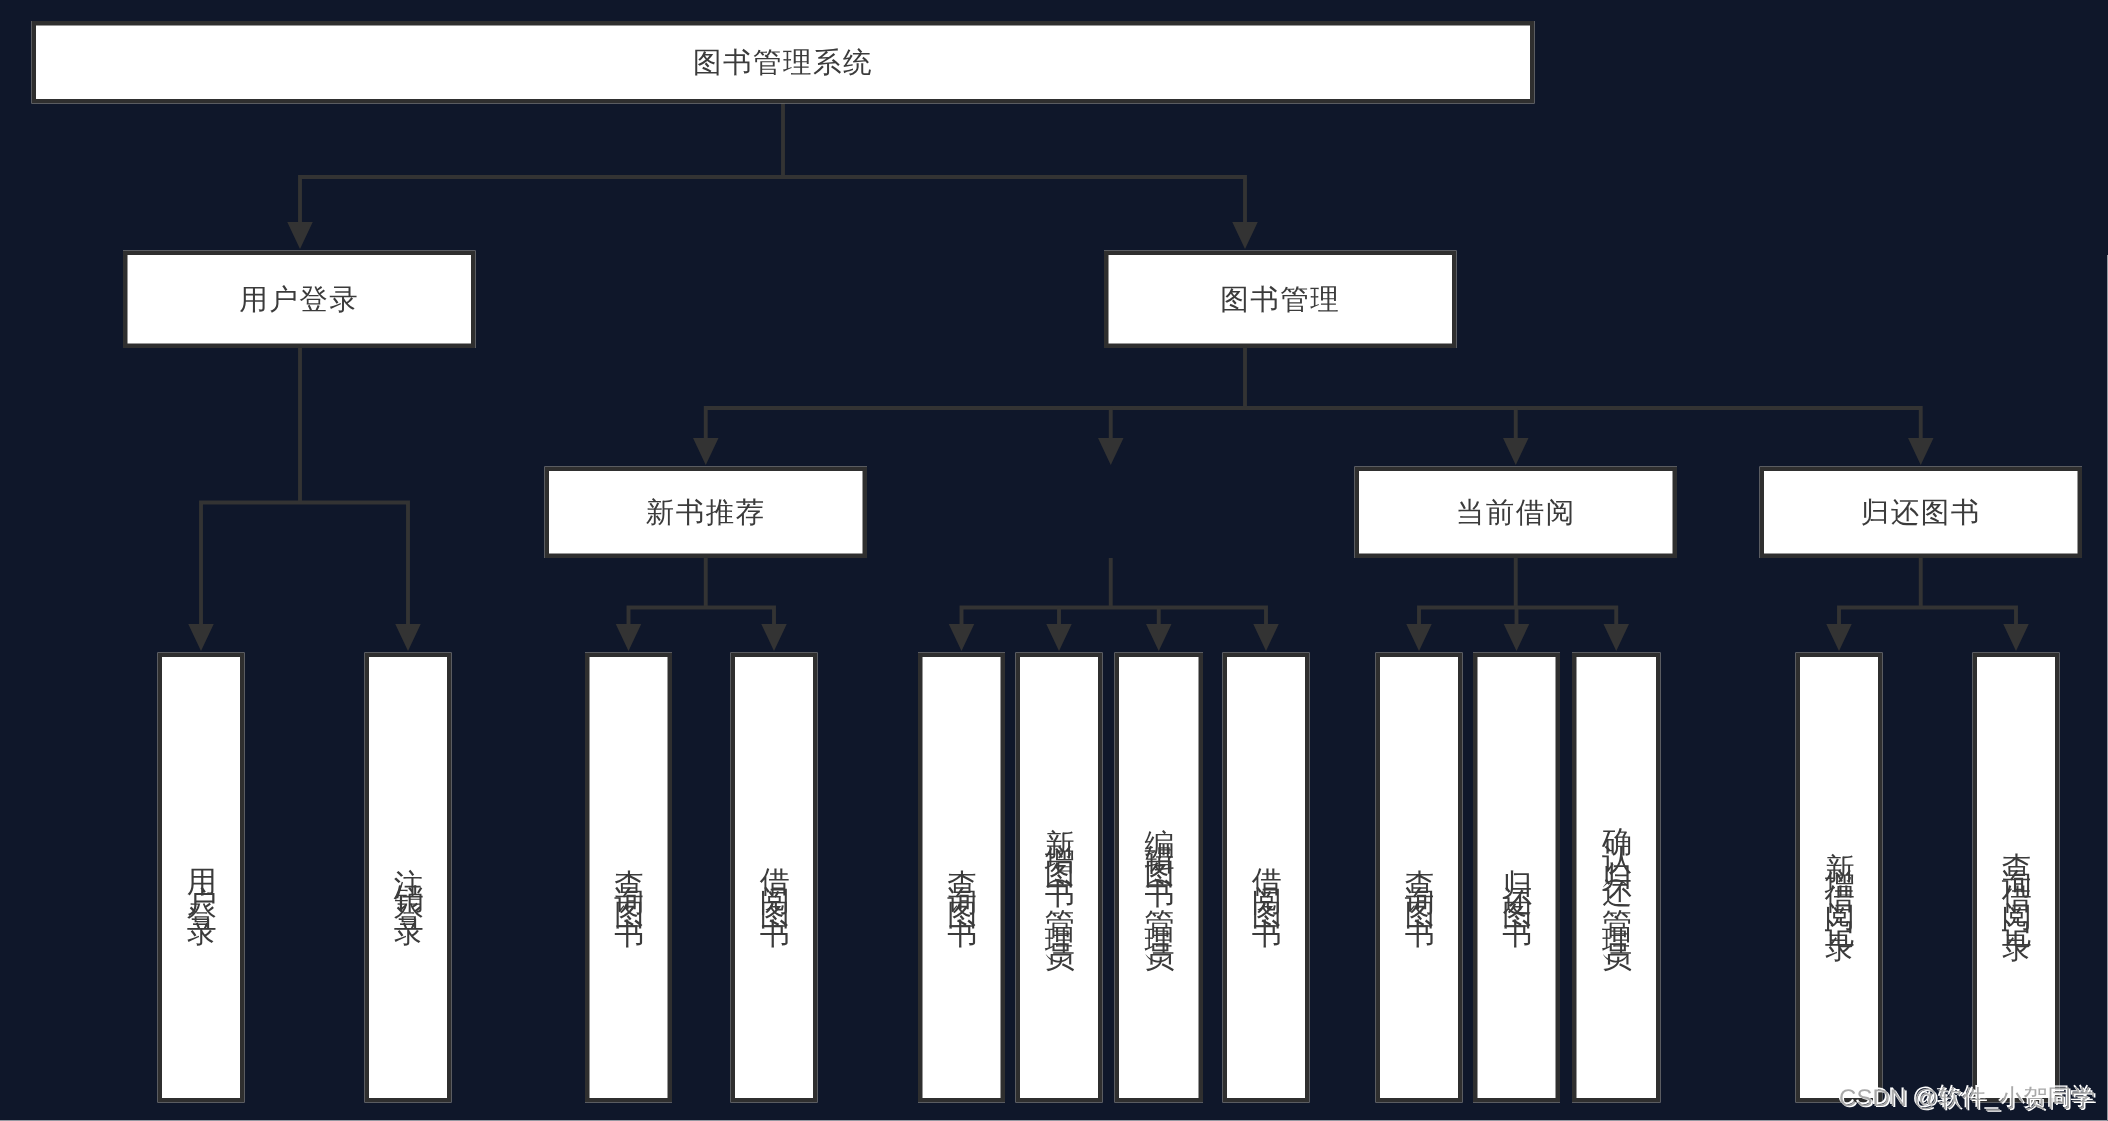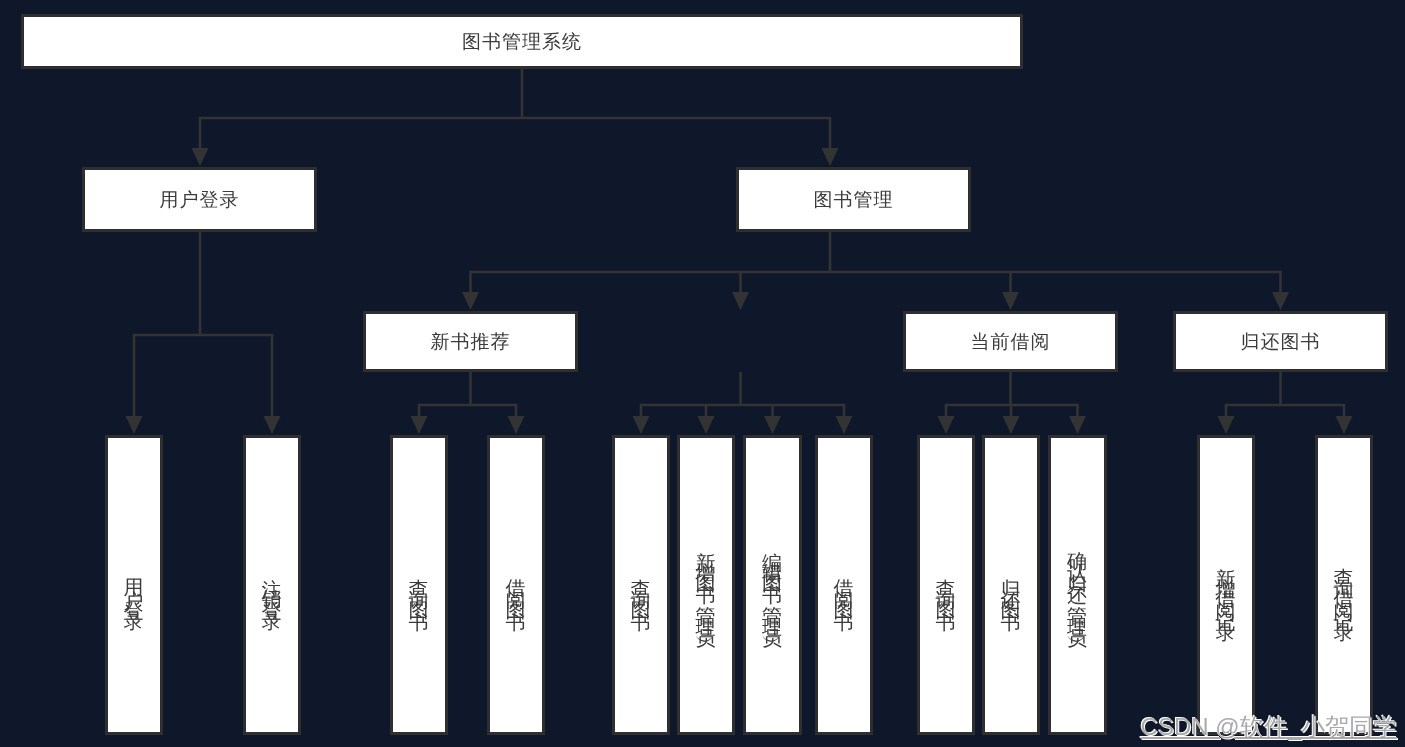--- a/index.html
+++ b/index.html
@@ -37,25 +37,24 @@
     text-orientation: mixed;
     font-size: 20px;
     letter-spacing: 11px;
     line-height: 1;
     white-space: nowrap;
   }
   .watermark {
     position: absolute;
     right: 8px;
     bottom: 4px;
-    font-size: 24px;
+    font-size: 16px;
     color: #a9a9a9;
     text-shadow: 1px 1px 0 #ffffff, -1px -1px 0 #ffffff;
     white-space: nowrap;
-    text-decoration: underline;
   }
 </style>
 </head>
 <body>
 
 <div class="canvas">
 
   <svg class="connectors" viewBox="0 0 1405 747" xmlns="http://www.w3.org/2000/svg">
     <g stroke="#333333" stroke-width="2.6" fill="none">
 

